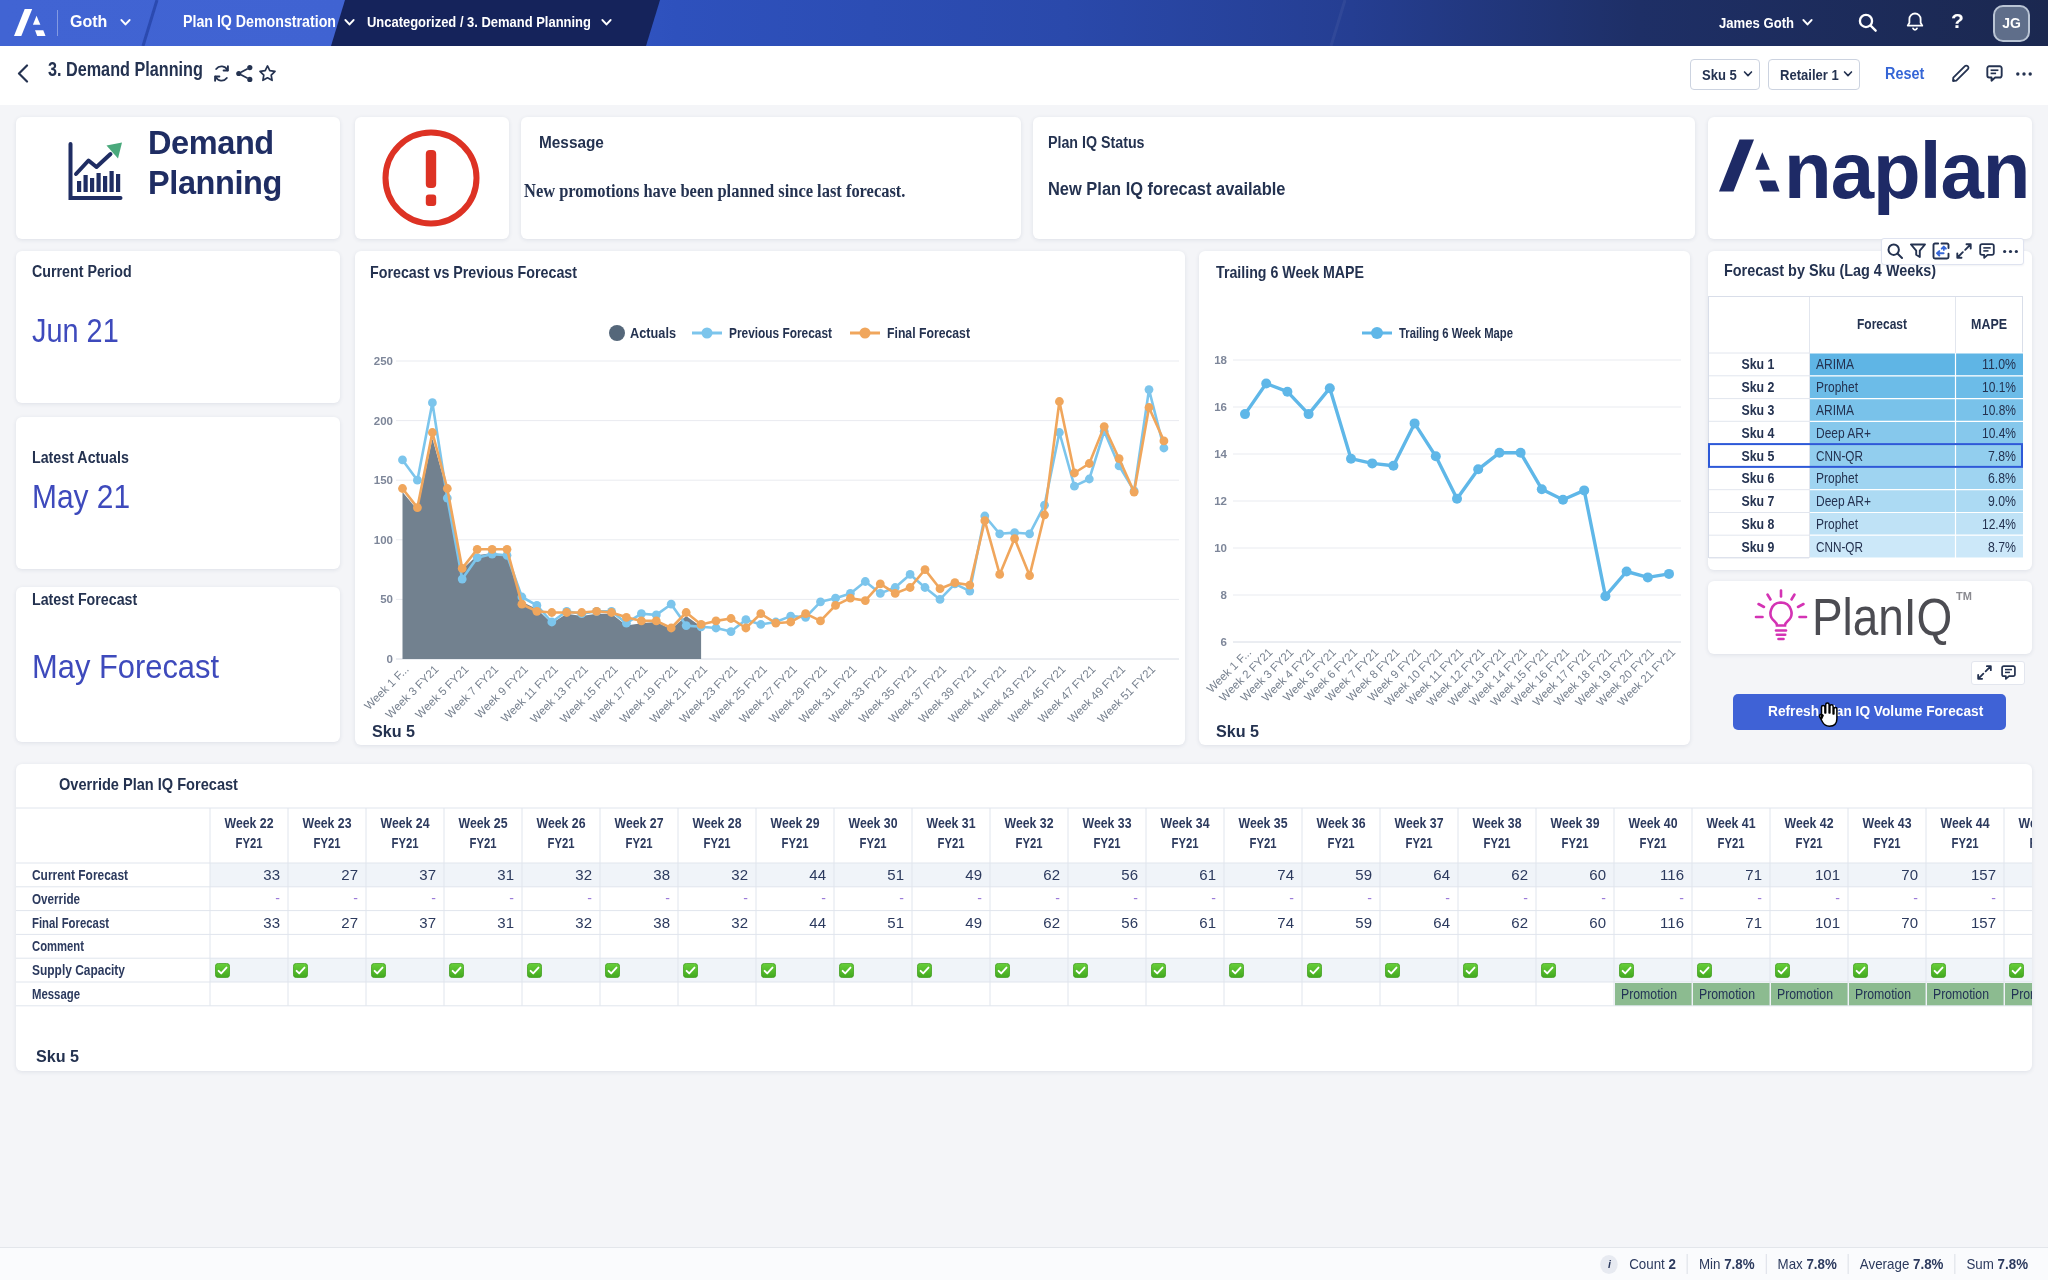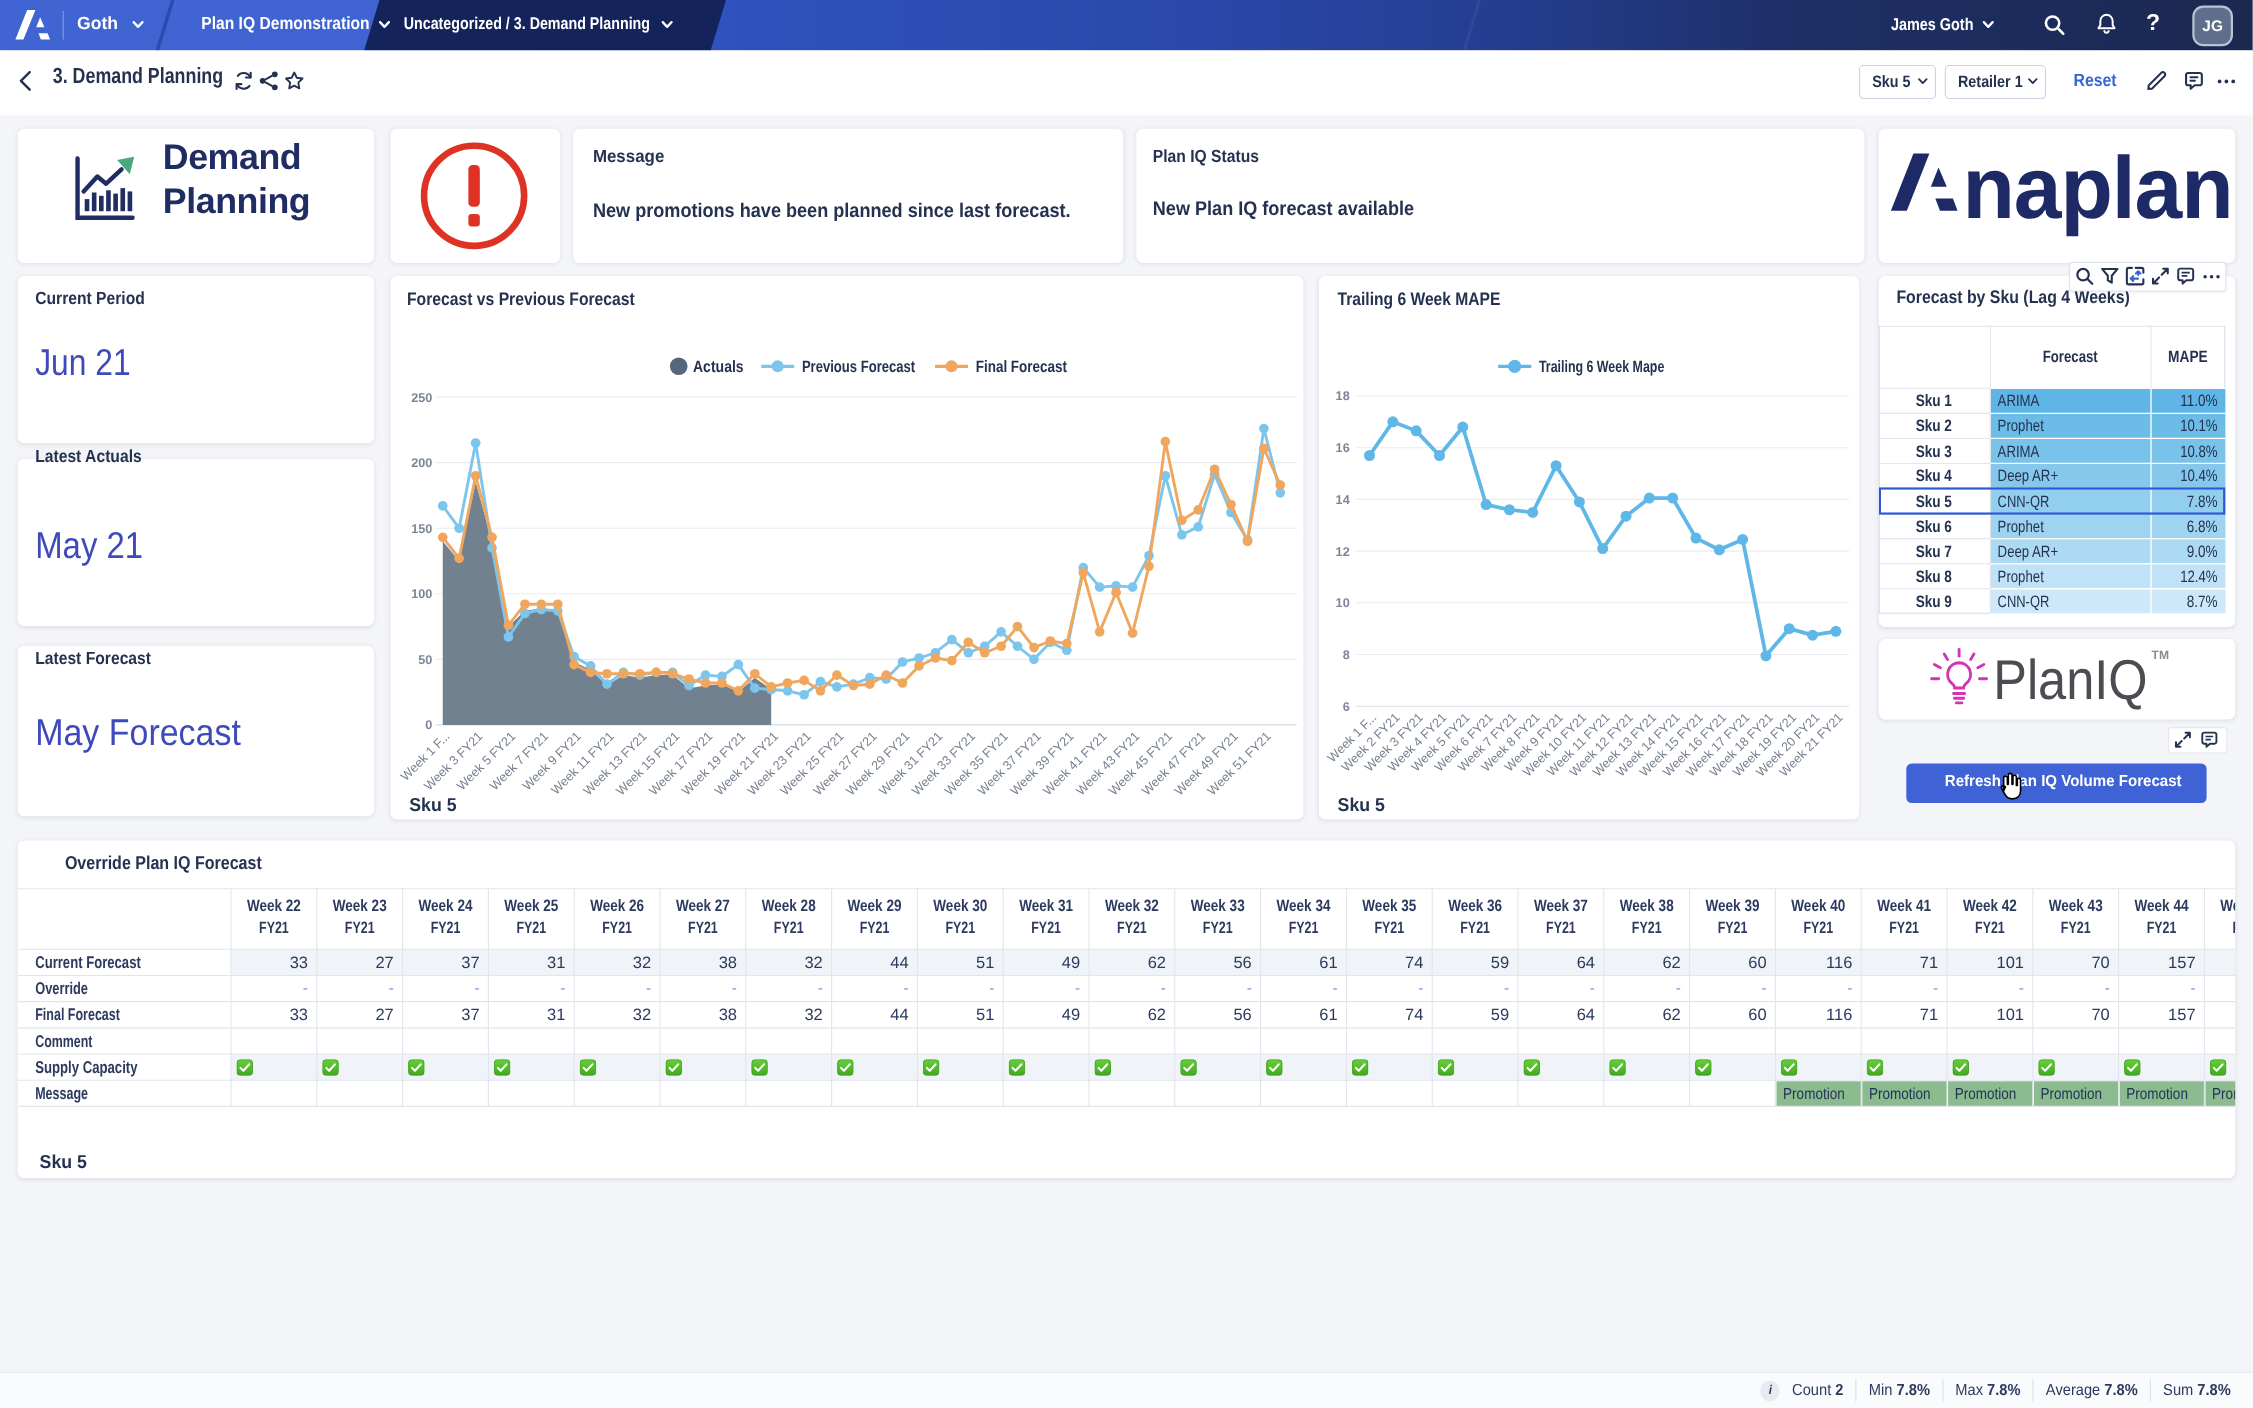--- a/index.html
+++ b/index.html
@@ -162,38 +162,38 @@
 <div class="card" style="left:355px;top:117px;width:154px;height:122px;"></div>
 <div class="abs" style="left:381px;top:128px;">
     <svg width="100" height="100" viewBox="0 0 100 100">
 <circle cx="50" cy="50" r="45.5" stroke="#dd3224" stroke-width="6" fill="none"></circle>
 <rect x="44.8" y="22" width="10.4" height="38" rx="4" fill="#dd3224"></rect>
 <rect x="44.8" y="66.5" width="10.4" height="11.5" rx="3" fill="#dd3224"></rect>
 </svg>
   </div>
 <div class="card" style="left:521px;top:117px;width:500px;height:122px;"></div>
 <div class="abs" style="left:539px;top:134px;"><span class="sx" style="font-size:16px;font-weight:700;color:#243250;transform:scaleX(0.96)">Message</span></div>
-<div class="abs" style="left:539px;top:181px;"><span class="sx" style="font-size:18px;font-weight:700;color:#243250;transform:scaleX(0.914)">New promotions have been planned since last forecast.</span></div>
+<div class="abs" style="left:524px;top:181px;font-family:Liberation Serif, serif;"><span class="sx" style="font-size:18px;font-weight:700;color:#243250;transform:scaleX(0.914)">New promotions have been planned since last forecast.</span></div>
 <div class="card" style="left:1033px;top:117px;width:662px;height:122px;"></div>
 <div class="abs" style="left:1048px;top:134px;"><span class="sx" style="font-size:16px;font-weight:700;color:#243250;transform:scaleX(0.89)">Plan IQ Status</span></div>
 <div class="abs" style="left:1048px;top:179px;"><span class="sx" style="font-size:18px;font-weight:700;color:#243250;transform:scaleX(0.913)">New Plan IQ forecast available</span></div>
 <div class="card" style="left:1708px;top:117px;width:324px;height:122px;"></div>
 <svg class="abs" style="left:1716px;top:136px" width="72" height="64" viewBox="0 0 72 64">
 <g fill="#1e2a66">
 <polygon points="3,55.5 23.5,3.5 38,3.5 17.5,55.5"></polygon>
 <polygon points="39.3,33.8 46.3,16.3 53.8,33.8"></polygon>
 <polygon points="43.4,44.4 59.4,44.4 63.6,55.5 47.6,55.5"></polygon>
 </g>
   </svg>
 <div class="abs" style="left:1784px;top:130px;line-height:82px;letter-spacing:-1px"><span class="sx" style="font-size:80px;font-weight:700;color:#1e2a66;transform:scaleX(0.975)">naplan</span></div>
 <div class="card" style="left:16px;top:251px;width:324px;height:152px;"></div>
 <div class="abs" style="left:32px;top:263px;"><span class="sx" style="font-size:16px;font-weight:700;color:#243250;transform:scaleX(0.89)">Current Period</span></div>
 <div class="abs" style="left:32px;top:312px;line-height:36px"><span class="sx" style="font-size:34px;font-weight:400;color:#3e4abc;transform:scaleX(0.85)">Jun 21</span></div>
 <div class="card" style="left:16px;top:417px;width:324px;height:152px;"></div>
-<div class="abs" style="left:32px;top:407px;"><span class="sx" style="font-size:16px;font-weight:700;color:#243250;transform:scaleX(0.89)">Latest Actuals</span></div>
+<div class="abs" style="left:32px;top:449px;"><span class="sx" style="font-size:16px;font-weight:700;color:#243250;transform:scaleX(0.89)">Latest Actuals</span></div>
 <div class="abs" style="left:32px;top:478px;line-height:36px"><span class="sx" style="font-size:34px;font-weight:400;color:#3e4abc;transform:scaleX(0.88)">May 21</span></div>
 <div class="card" style="left:16px;top:587px;width:324px;height:155px;"></div>
 <div class="abs" style="left:32px;top:591px;"><span class="sx" style="font-size:16px;font-weight:700;color:#243250;transform:scaleX(0.89)">Latest Forecast</span></div>
 <div class="abs" style="left:32px;top:648px;line-height:36px"><span class="sx" style="font-size:34px;font-weight:400;color:#3e4abc;transform:scaleX(0.908)">May Forecast</span></div>
 <div class="card" style="left:355px;top:251px;width:830px;height:494px;overflow:hidden"></div>
 <div class="abs" style="left:370px;top:263px;"><span class="sx" style="font-size:16.5px;font-weight:700;color:#243250;transform:scaleX(0.865)">Forecast vs Previous Forecast</span></div>
 <div class="abs" style="left:372px;top:722px;"><span class="sx" style="font-size:17px;font-weight:700;color:#243250;transform:scaleX(0.95)">Sku 5</span></div>
 <svg class="abs" style="left:355px;top:251px" width="830" height="494" viewBox="0 0 830 494">
     <line x1="41" y1="408.0" x2="824" y2="408.0" stroke="#d6dbe4" stroke-width="1"></line>
     <text x="38" y="412.0" text-anchor="end" font-size="11.5" font-weight="bold" fill="#7d8699">0</text>

